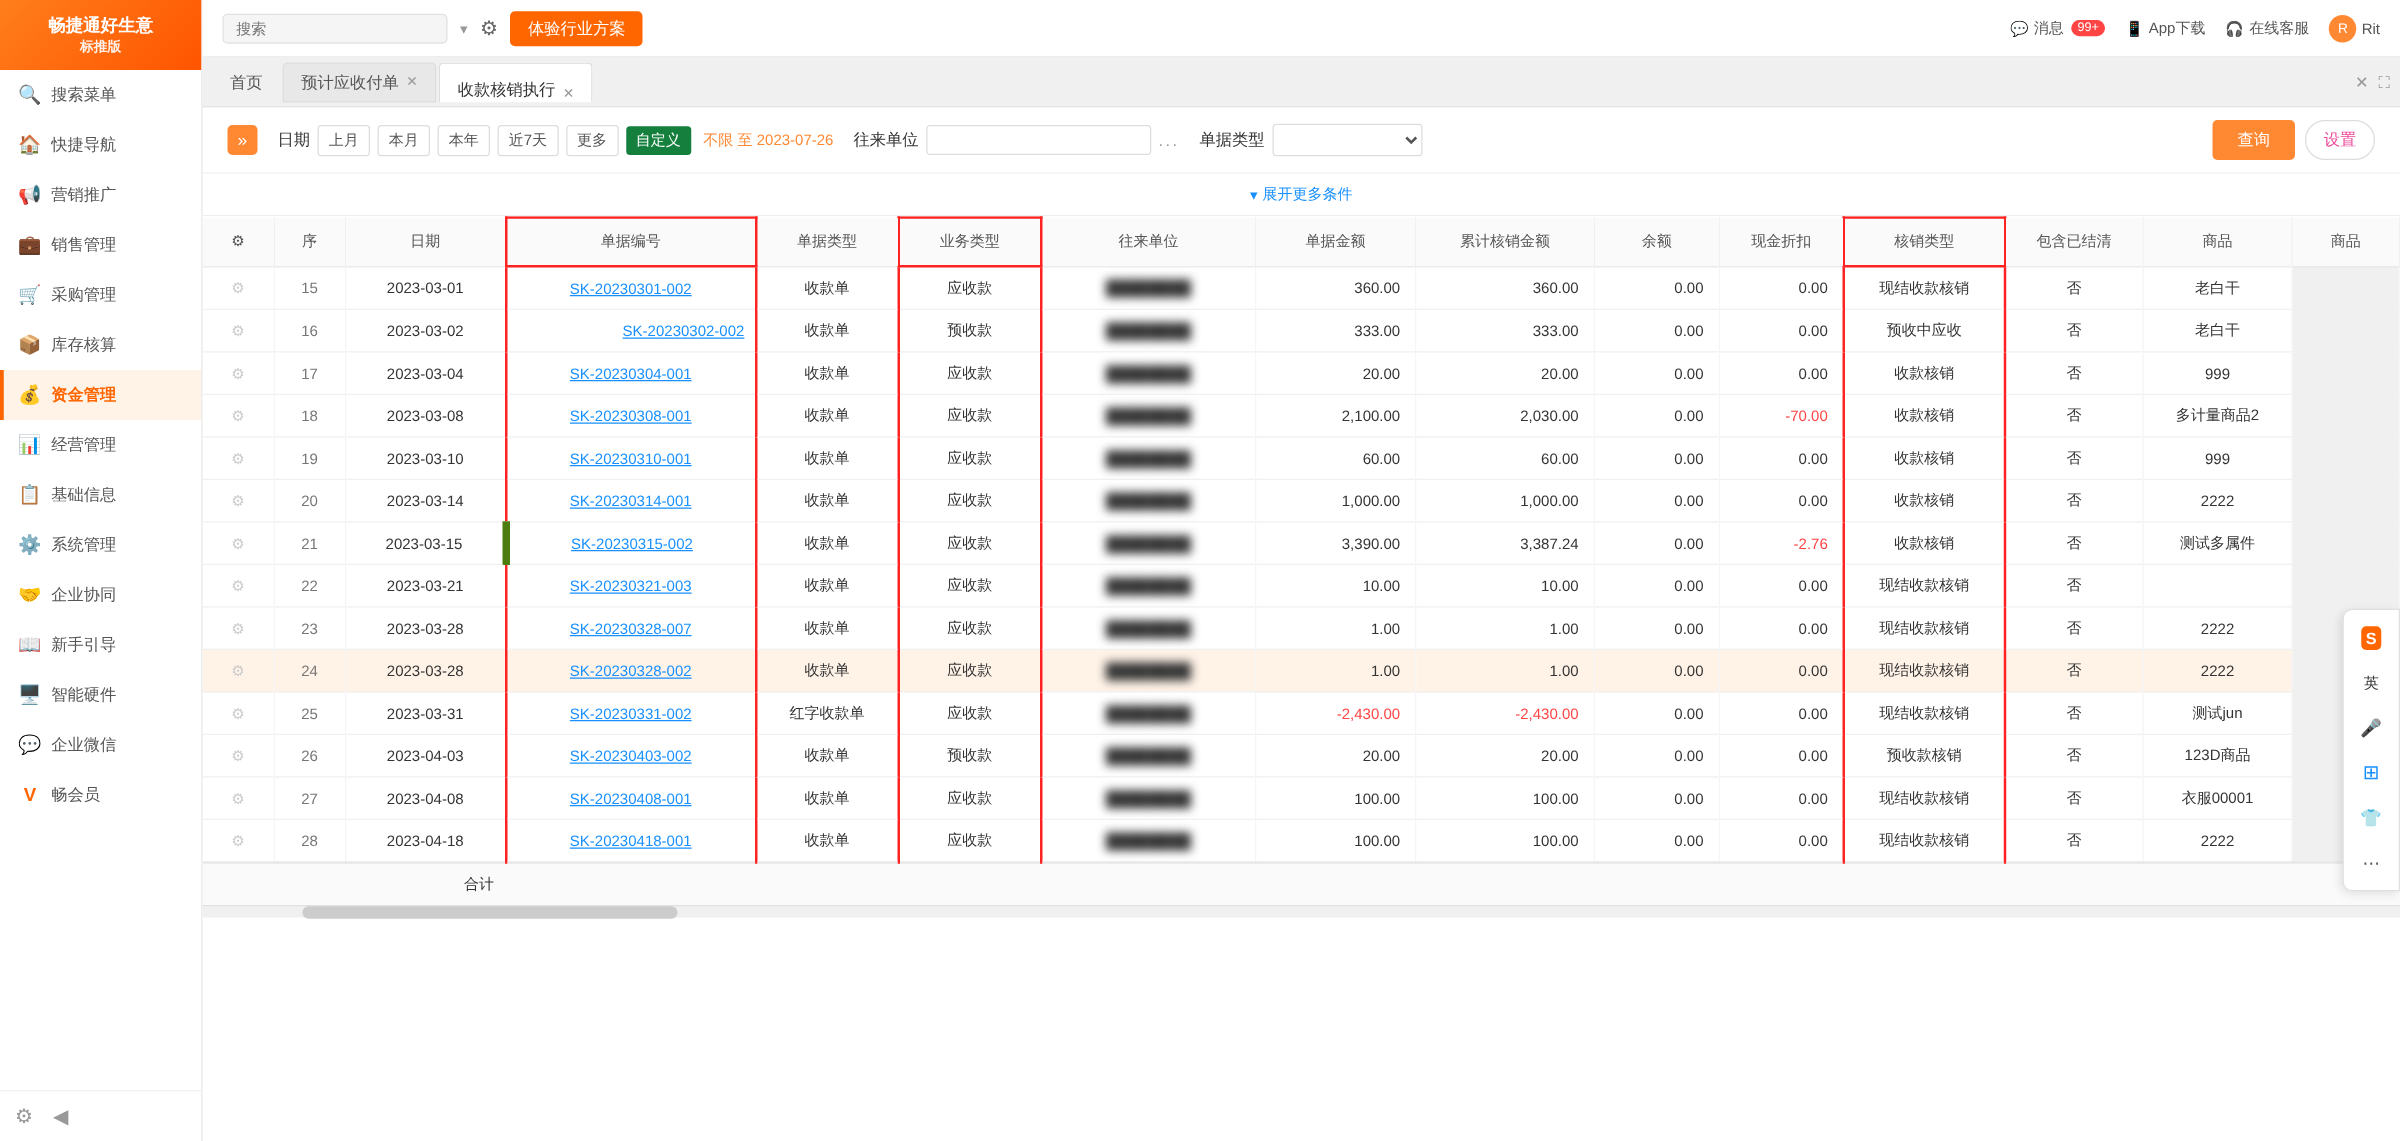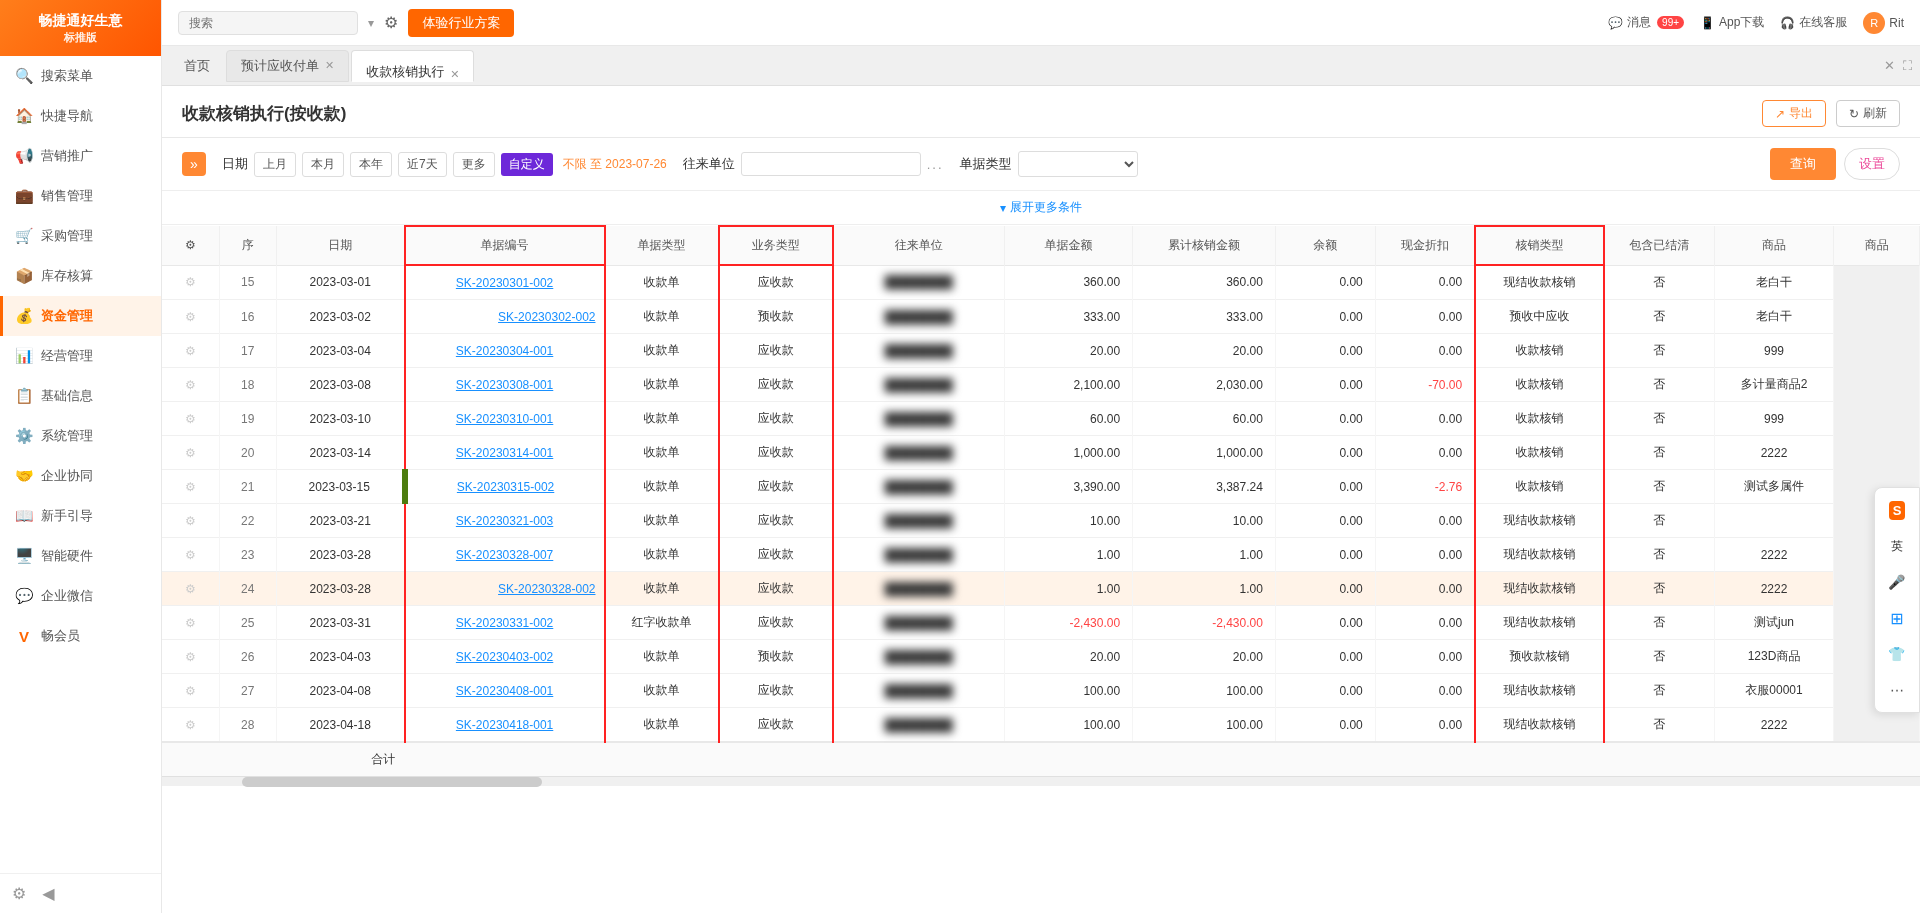--- a/index.html
+++ b/index.html
@@ -196,21 +196,21 @@
     .filter-btn {
       border: 1px solid #ddd;
       background: #fff;
       padding: 3px 8px;
       border-radius: 3px;
       cursor: pointer;
       font-size: 12px;
       color: #555;
     }
     .filter-custom {
-      background: #6d28d9;
+      background: #15803d;
       color: #fff;
       border: none;
       padding: 3px 8px;
       border-radius: 3px;
       cursor: pointer;
       font-size: 12px;
     }
     .filter-input {
       border: 1px solid #ddd;
       padding: 4px 10px;
@@ -485,33 +485,20 @@
       <span class="tab-close">✕</span>
     </div>
     <div class="tabs-right">
       <span>✕</span>
       <span>⛶</span>
     </div>
   </div>
 
   <div class="page-content">
 
-    <div class="page-header">
-      <div class="page-title">收款核销执行(按收款)</div>
-      <div class="page-actions">
-        <button class="btn-export">
-          <span>↗</span>
-          <span>导出</span>
-        </button>
-        <button class="btn-refresh">
-          <span>↻</span>
-          <span>刷新</span>
-        </button>
-      </div>
-    </div>
 
     <div class="filter-bar">
       <div class="filter-toggle">
         <span>»</span>
       </div>
 
       <div class="filter-group">
         <span class="filter-label">日期</span>
         <button class="filter-btn">上月</button>
         <button class="filter-btn">本月</button>
@@ -724,21 +711,21 @@
       <td class="align-right">0.00</td>
       <td style="border-left:2px solid #ff2222;border-right:2px solid #ff2222;">现结收款核销</td>
       <td>否</td>
       <td>2222</td>
       <td style="background:#f0f0f0;width:40px;height:30px;"></td>
     </tr>
             <tr class="row-selected">
       <td style="color:#ccc;">⚙</td>
       <td class="row-index">24</td>
       <td>2023-03-28</td>
-      <td class="link" style="border-left:2px solid #ff2222;border-right:2px solid #ff2222;text-align:right;">SK-20230328-002</td>
+      <td class="link" style="border-left:2px solid #ff2222;border-right:2px solid #ff2222;">SK-20230328-002</td>
       <td>收款单</td>
       <td style="border-left:2px solid #ff2222;border-right:2px solid #ff2222;">应收款</td>
       <td class="blurred">████████</td>
       <td class="align-right">1.00</td>
       <td class="align-right">1.00</td>
       <td class="align-right">0.00</td>
       <td class="align-right">0.00</td>
       <td style="border-left:2px solid #ff2222;border-right:2px solid #ff2222;">现结收款核销</td>
       <td>否</td>
       <td>2222</td>

